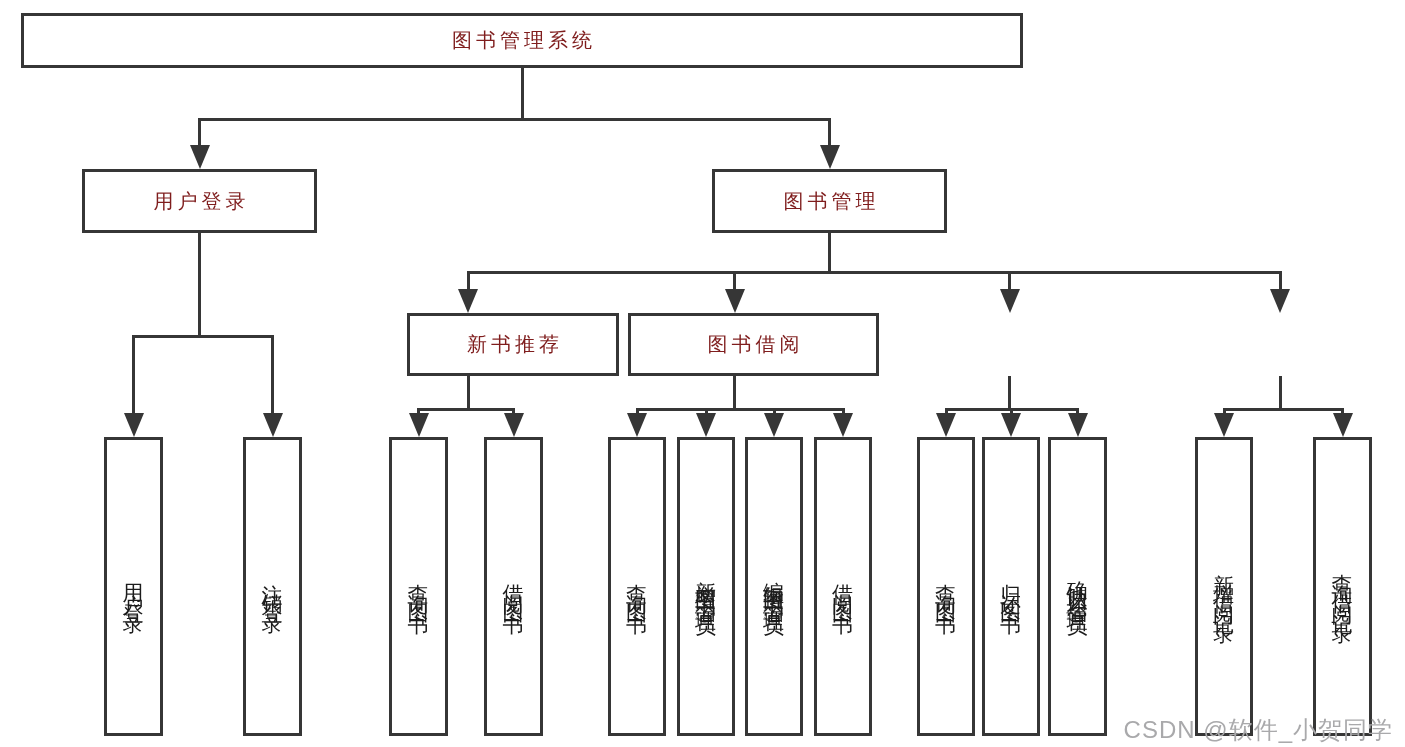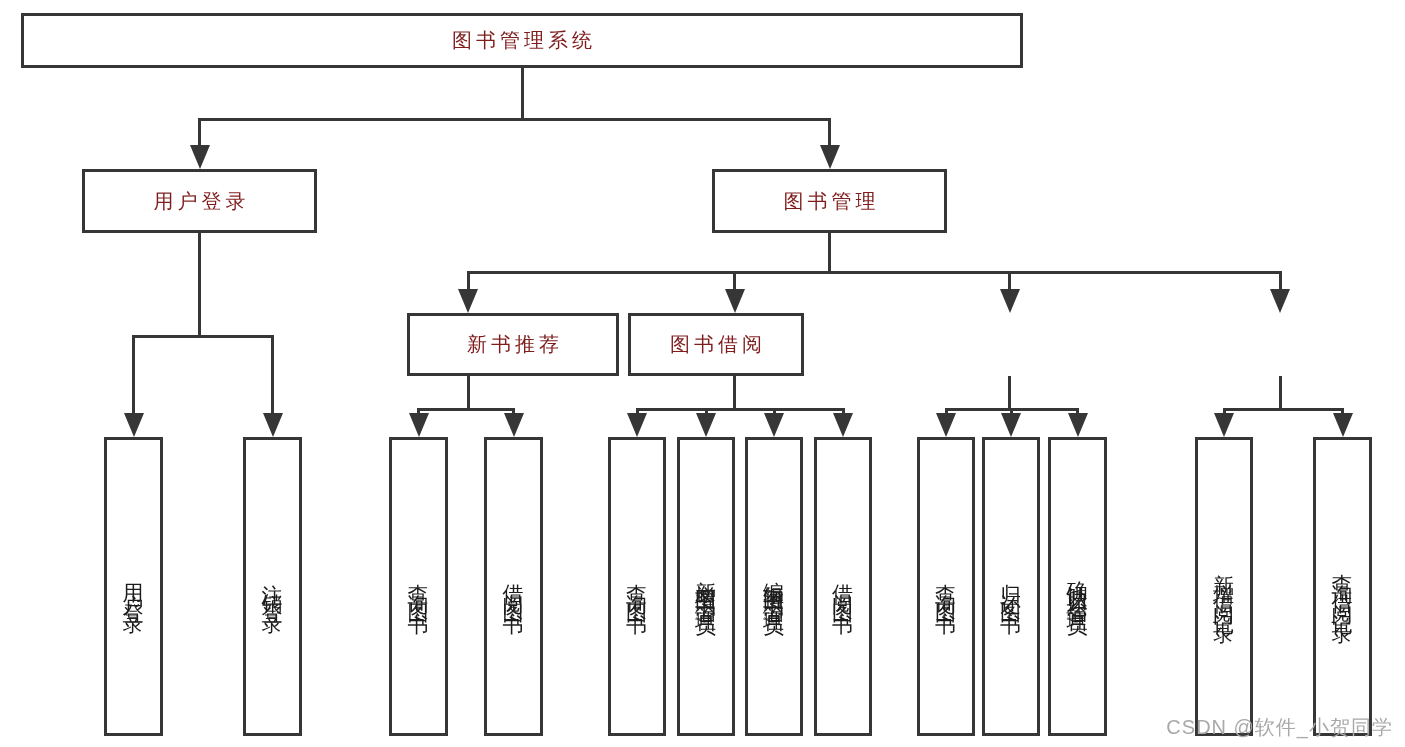--- a/index.html
+++ b/index.html
@@ -18,21 +18,21 @@
   }
   .leaf.long .vlabel{letter-spacing:5px;}
   .vl{position:absolute;width:3px;background:#363636;}
   .hl{position:absolute;height:3px;background:#363636;}
   .ah{
     position:absolute;width:0;height:0;
     border-left:10px solid transparent;border-right:10px solid transparent;
     border-top:24px solid #363636;
   }
   #watermark{
-    position:absolute;right:12px;top:714px;font-size:20px;color:#a9a9ab;
+    position:absolute;right:12px;top:714px;font-size:24px;color:#a9a9ab;
     letter-spacing:1px;white-space:nowrap;
   }
 </style>
 </head>
 <body>
 
 <div id="canvas">
 
   <div class="box" style="left:21px;top:13px;width:1002px;height:55px;">
     <span class="hlabel">图书管理系统</span>
@@ -66,21 +66,21 @@
   <div class="vl" style="left:733px;top:271px;height:20px;"></div>
   <div class="ah" style="left:724.5px;top:289px;"></div>
   <div class="vl" style="left:1008px;top:271px;height:20px;"></div>
   <div class="ah" style="left:999.5px;top:289px;"></div>
   <div class="vl" style="left:1278.5px;top:271px;height:20px;"></div>
   <div class="ah" style="left:1270px;top:289px;"></div>
 
   <div class="box" style="left:362px;top:313px;width:212px;height:63px;margin-left:45px;">
     <span class="hlabel">新书推荐</span>
   </div>
-  <div class="box" style="left:628px;top:313px;width:176px;height:63px;">
+  <div class="box" style="left:628px;top:313px;width:251px;height:63px;">
     <span class="hlabel">图书借阅</span>
   </div>
 
   <div class="vl" style="left:466.5px;top:376px;height:32px;"></div>
   <div class="hl" style="left:417px;top:408px;width:98px;"></div>
   <div class="vl" style="left:417px;top:408px;height:8px;"></div>
   <div class="ah" style="left:408.5px;top:413px;"></div>
   <div class="vl" style="left:512px;top:408px;height:8px;"></div>
   <div class="ah" style="left:503.5px;top:413px;"></div>
 

